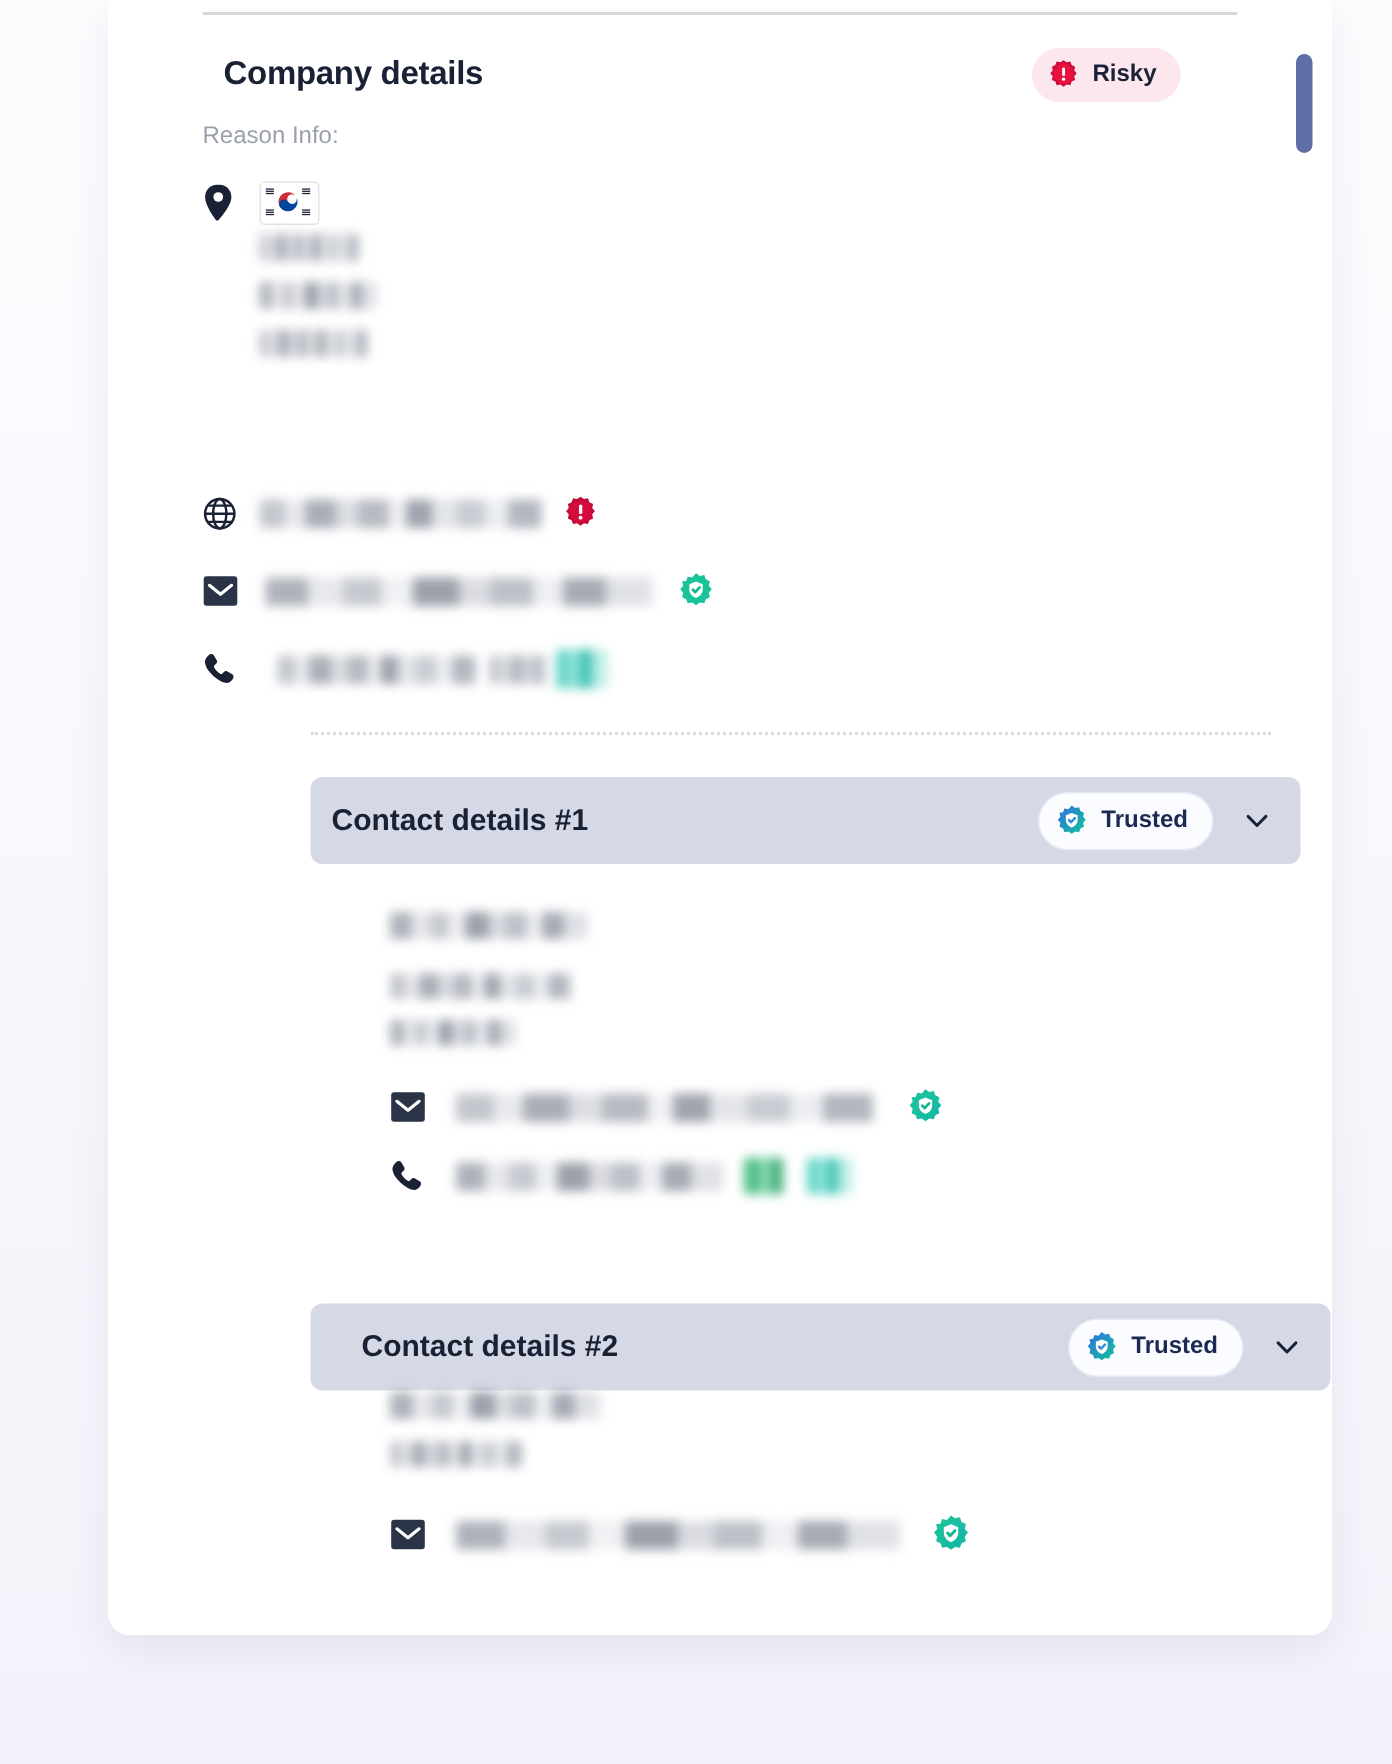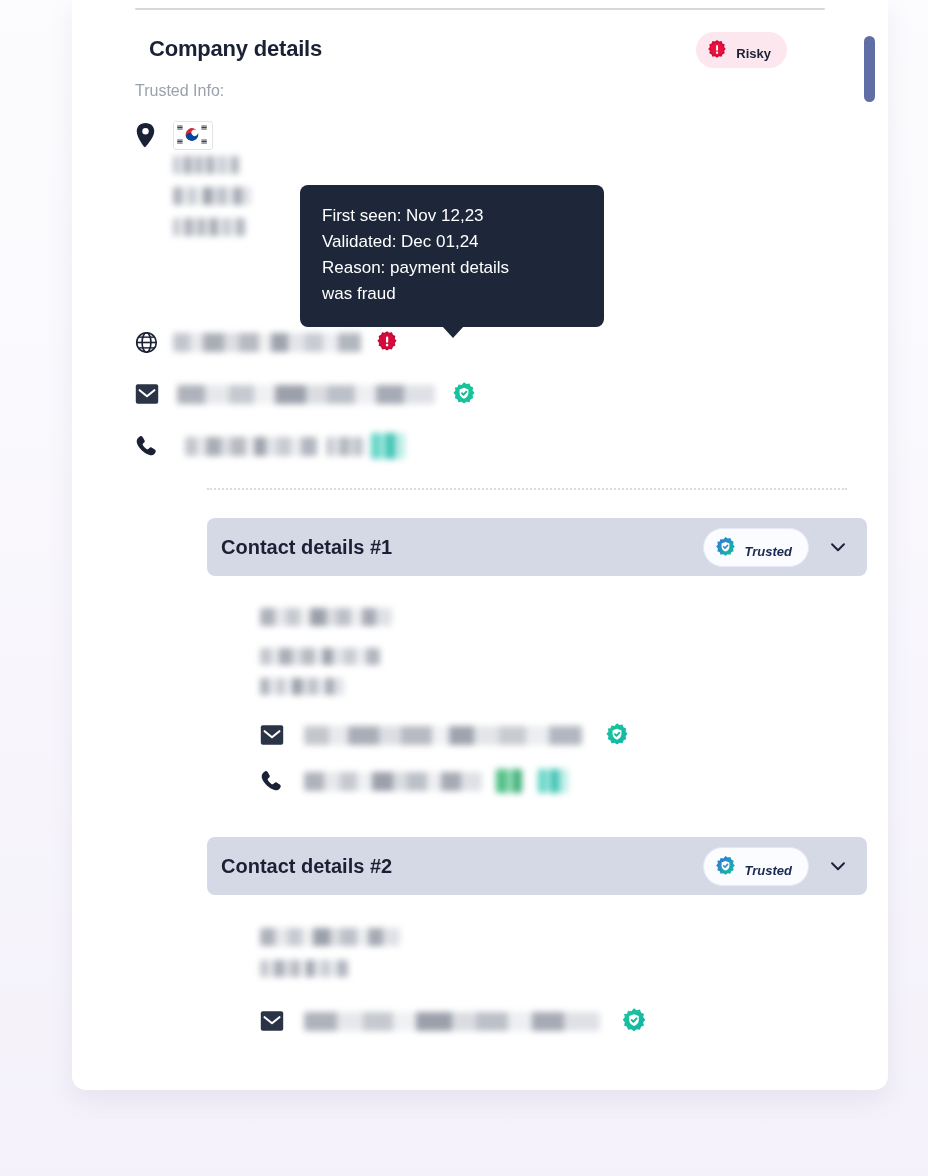--- a/index.html
+++ b/index.html
@@ -56,25 +56,25 @@
     position: absolute;
     left: 0;
     top: 4px;
     font-size: 22px;
     font-weight: bold;
     color: #1b2135;
     letter-spacing: -0.2px;
   }
   .badge {
     display: inline-flex;
-    align-items: flex-end;
+    align-items: center;
     gap: 8px;
     border-radius: 999px;
     padding: 7px 16px 7px 10px;
-    font-size: 13px;
+    font-size: 16px;
     font-weight: bold;
     white-space: nowrap;
   }
   .badge-risky {
     position: absolute;
     right: 52px;
     top: 0;
     background: #fde7ee;
     color: #1b2135;
   }
@@ -232,21 +232,20 @@
     font-size: 20px;
     font-weight: bold;
     color: #1b2135;
   }
   .panel-right {
     margin-left: auto;
     display: flex;
     align-items: center;
     gap: 18px;
     margin-right: 18px;
-    font-style: italic;
   }
   .chevron {
     width: 22px;
     height: 22px;
     display: inline-block;
   }
   .panel-body {
     position: absolute;
     left: 188px;
     width: 560px;
@@ -279,21 +278,21 @@
           <path fill="#cf0b3b" d="M12 1.2l2.3 1.5 2.7-.5.9 2.6 2.5 1.2-.6 2.7 1.8 2.1-1.8 2.1.6 2.7-2.5 1.2-.9 2.6-2.7-.5L12 20.5l-2.3-1.6-2.7.5-.9-2.6L3.6 15.6l.6-2.7L2.4 10.8 4.2 8.7l-.6-2.7 2.5-1.2.9-2.6 2.7.5z"></path>
           <circle cx="12" cy="11" r="7.2" fill="#e8113f"></circle>
           <rect x="11" y="6.6" width="2.1" height="6.2" rx="1" fill="#ffffff"></rect>
           <circle cx="12.05" cy="15" r="1.25" fill="#ffffff"></circle>
         </svg>
       </span>
       <span>Risky</span>
     </div>
   </div>
 
-  <div class="subtle-label">Trusted Info:</div>
+  <div class="subtle-label">Reason Info:</div>
 
   <div class="scrollbar-track"></div>
   <div class="scrollbar-thumb"></div>
 
   <div class="info-rows">
 
     <div class="row">
       <span class="row-icon">
         <svg width="21" height="25" viewBox="0 0 20 24">
           <path fill="#1b2135" d="M10 0C5 0 1.6 3.4 1.6 8c0 5.8 6.6 14.3 7.1 14.9.3.4 1 .4 1.3 0 .6-.6 8.4-9.1 8.4-14.9C18.4 3.4 15 0 10 0z"></path>
@@ -380,27 +379,20 @@
     <span class="row-icon">
       <svg width="22" height="23" viewBox="0 0 22 23">
         <path fill="#1b2135" d="M5.2 1.2c.9-.4 1.9 0 2.4.8l1.9 3.2c.4.7.3 1.6-.3 2.2L8 8.5c-.4.4-.5 1-.2 1.5.9 1.6 2.3 3.1 4 4.2.5.3 1.1.2 1.5-.2l1.1-1.1c.6-.6 1.5-.7 2.2-.3l3.2 1.9c.8.5 1.1 1.5.8 2.4-.6 1.6-2.1 3.2-4 3.4-1 .1-2.6-.2-4.7-1.3-2.5-1.3-4.6-3-6.4-5.1C3.1 11.4 2 9 1.7 7 1.4 4.6 3.2 2.1 5.2 1.2z"></path>
       </svg>
     </span>
     <span class="blur blur-gray" style="width:132px;height:19px;margin-left:22px;"></span>
     <span class="blur blur-gray2" style="width:38px;height:19px;margin-left:10px;"></span>
     <span class="blur blur-teal" style="width:34px;height:26px;margin-left:6px;"></span>
   </div>
 
-  <div class="tooltip">
-    <div>First seen: Nov 12,23</div>
-    <div>Validated: Dec 01,24</div>
-    <div>Reason: payment details</div>
-    <div>was fraud</div>
-    <div class="tooltip-arrow"></div>
-  </div>
 
   <div class="dotted-divider"></div>
 
   <div class="panel-header" style="top:518px;">
     <span class="panel-title">Contact details #1</span>
     <span class="panel-right">
       <span class="badge badge-trusted">
         <span>
           <svg width="23" height="23" viewBox="0 0 24 24">
             <defs>
@@ -463,21 +455,21 @@
         <svg width="22" height="23" viewBox="0 0 22 23">
           <path fill="#1b2135" d="M5.2 1.2c.9-.4 1.9 0 2.4.8l1.9 3.2c.4.7.3 1.6-.3 2.2L8 8.5c-.4.4-.5 1-.2 1.5.9 1.6 2.3 3.1 4 4.2.5.3 1.1.2 1.5-.2l1.1-1.1c.6-.6 1.5-.7 2.2-.3l3.2 1.9c.8.5 1.1 1.5.8 2.4-.6 1.6-2.1 3.2-4 3.4-1 .1-2.6-.2-4.7-1.3-2.5-1.3-4.6-3-6.4-5.1C3.1 11.4 2 9 1.7 7 1.4 4.6 3.2 2.1 5.2 1.2z"></path>
         </svg>
       </span>
       <span class="blur blur-gray2" style="width:178px;height:19px;"></span>
       <span class="blur blur-green" style="width:26px;height:24px;margin-left:14px;"></span>
       <span class="blur blur-teal" style="width:30px;height:24px;margin-left:16px;"></span>
     </div>
   </div>
 
-  <div class="panel-header" style="top:837px;">
+  <div class="panel-header" style="top:869px;padding-left:20px;">
     <span class="panel-title">Contact details #2</span>
     <span class="panel-right">
       <span class="badge badge-trusted">
         <span>
           <svg width="23" height="23" viewBox="0 0 24 24">
             <defs>
               <linearGradient id="tg2" x1="0" y1="0" x2="1" y2="1">
                 <stop offset="0%" stop-color="#2f6fe0"></stop>
                 <stop offset="100%" stop-color="#13c49a"></stop>
               </linearGradient>

